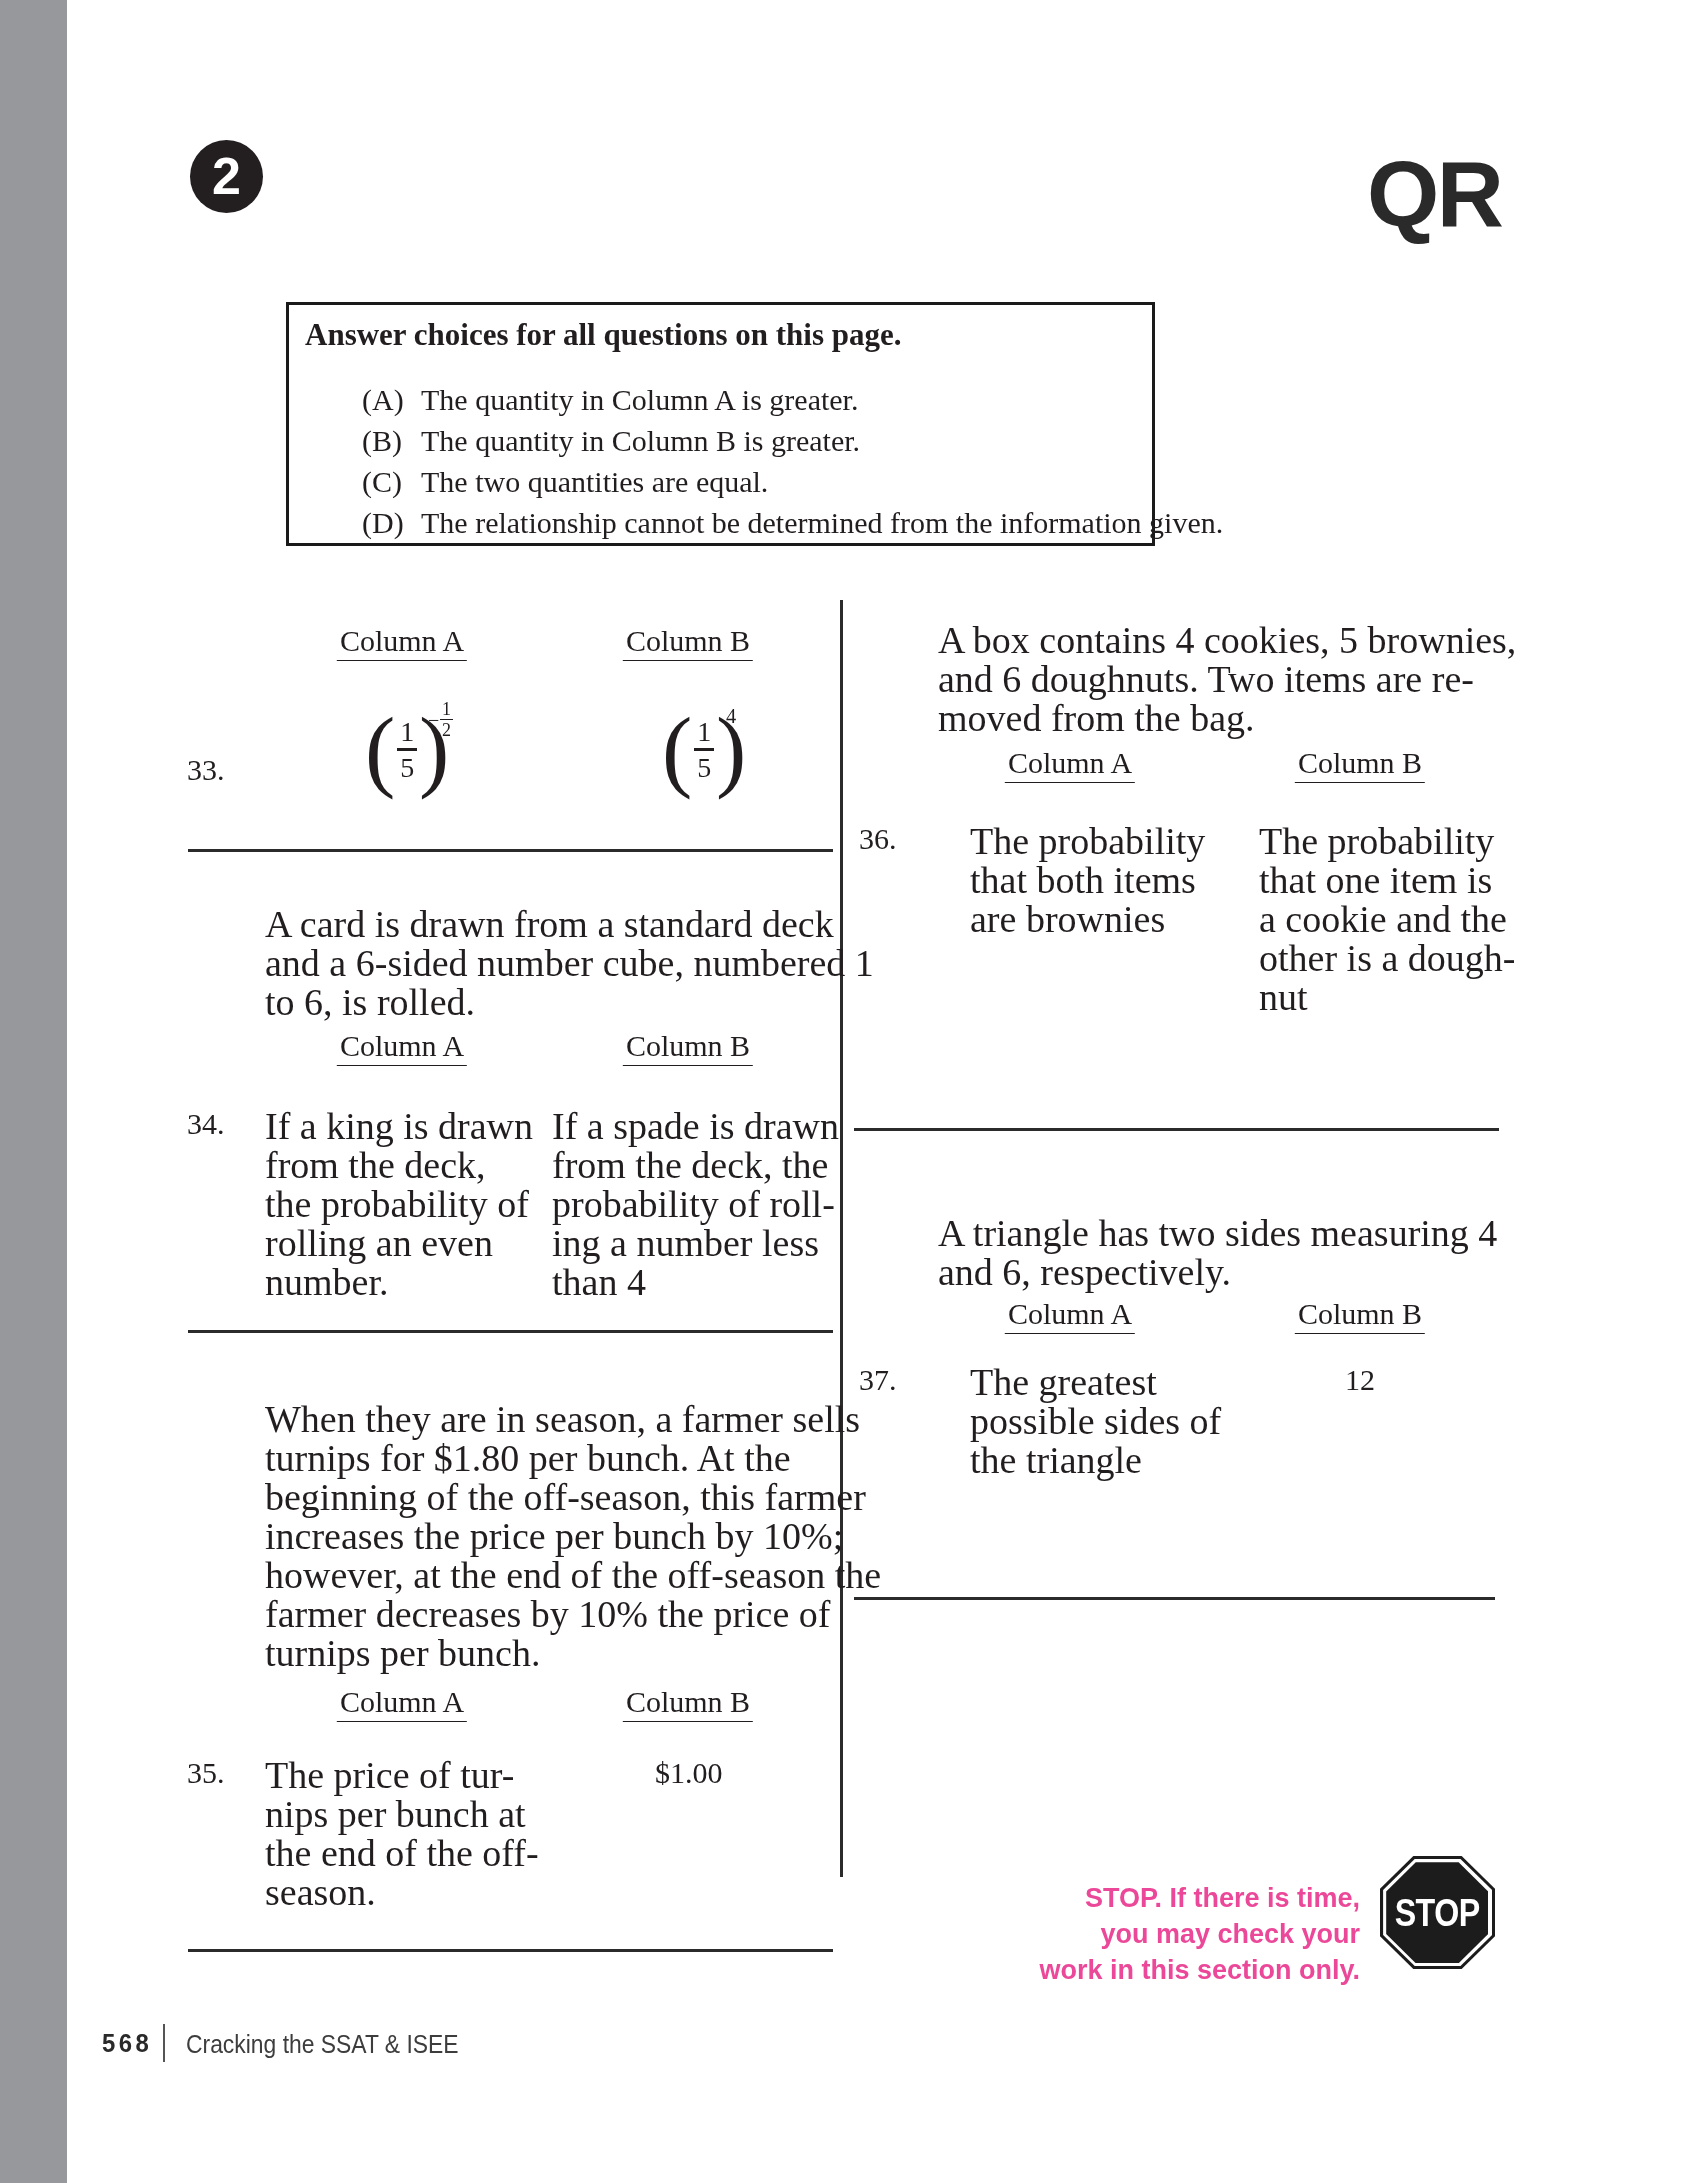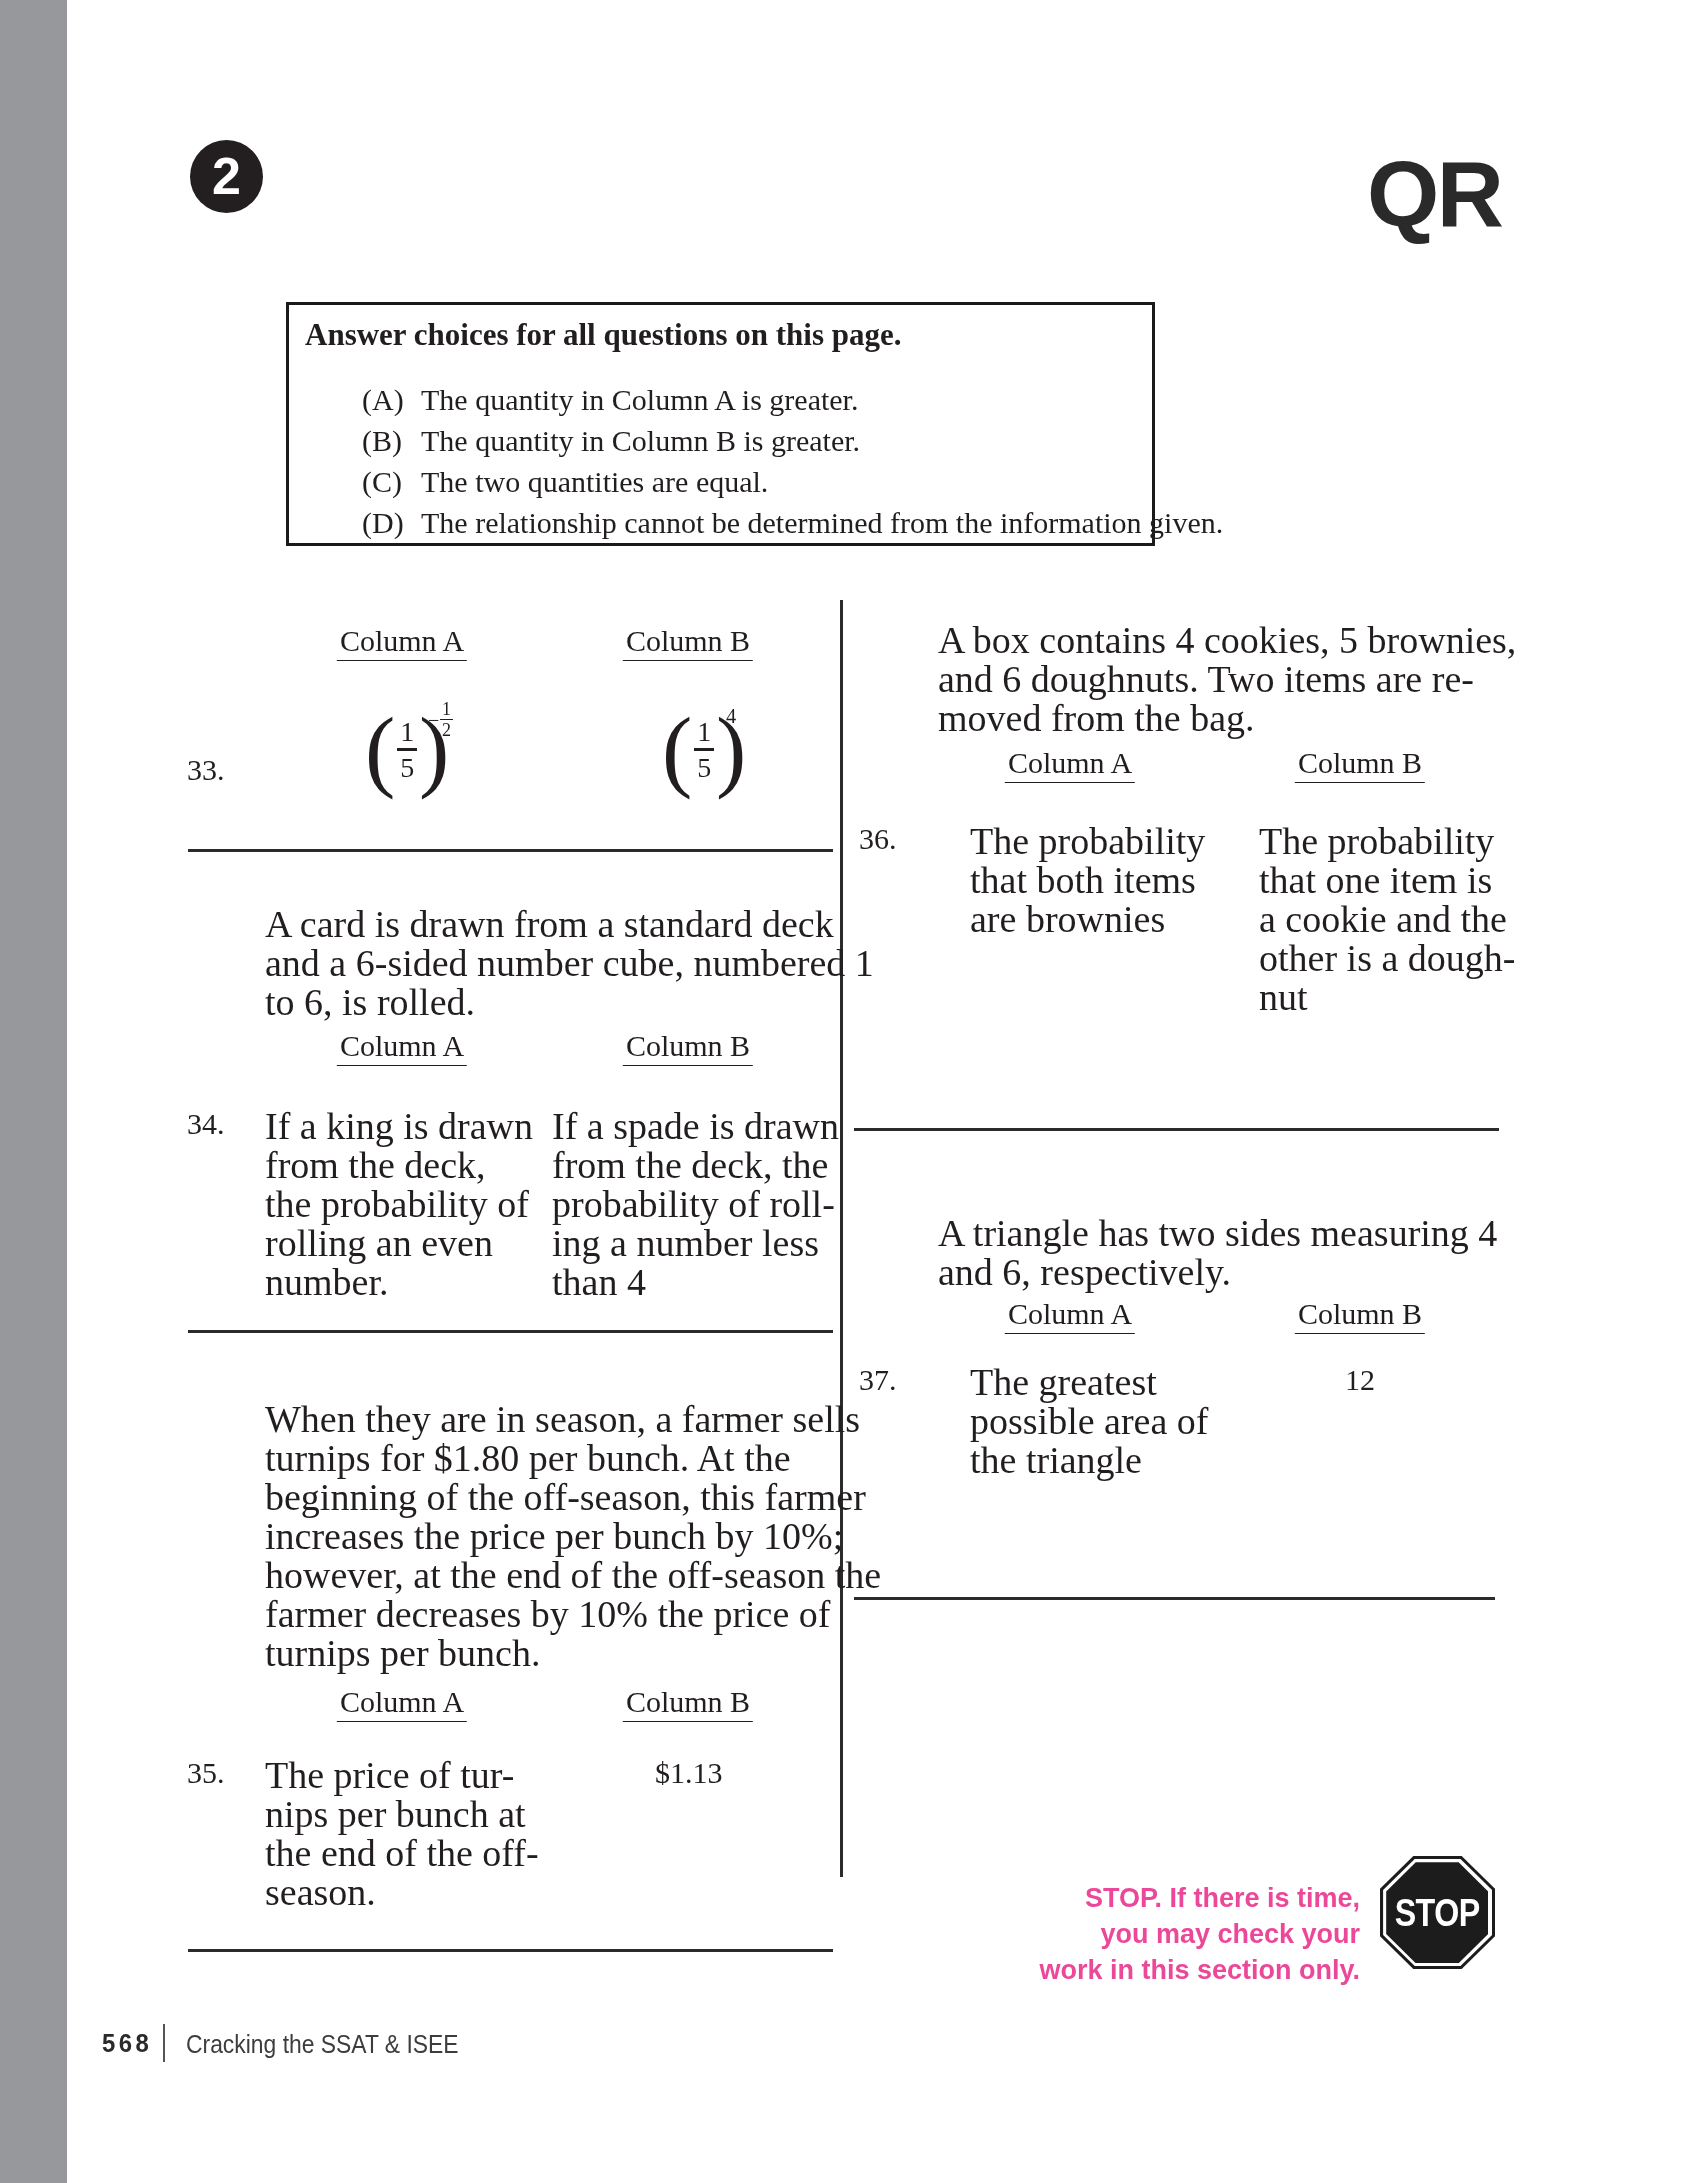--- a/index.html
+++ b/index.html
@@ -235,21 +235,21 @@
   <div class="col-header" style="left:402px; top:1687px;">Column A</div>
   <div class="col-header" style="left:688px; top:1687px;">Column B</div>
 
   <div class="qnum" style="left:187px; top:1756px;">35.</div>
   <div class="tblock" style="left:265px; top:1756px;">
     <div>The price of tur-</div>
     <div>nips per bunch at</div>
     <div>the end of the off-</div>
     <div>season.</div>
   </div>
-  <div class="plain-val" style="left:655px; top:1756px;">$1.13</div>
+  <div class="plain-val" style="left:655px; top:1756px;">$1.00</div>
 
   <div class="hrule" style="left:188px; top:1949px; width:645px;"></div>
 
   <div class="tblock" style="left:938px; top:621px;">
     <div>A box contains 4 cookies, 5 brownies,</div>
     <div>and 6 doughnuts. Two items are re-</div>
     <div>moved from the bag.</div>
   </div>
 
   <div class="col-header" style="left:1070px; top:748px;">Column A</div>
@@ -275,21 +275,21 @@
     <div>A triangle has two sides measuring 4</div>
     <div>and 6, respectively.</div>
   </div>
 
   <div class="col-header" style="left:1070px; top:1299px;">Column A</div>
   <div class="col-header" style="left:1360px; top:1299px;">Column B</div>
 
   <div class="qnum" style="left:859px; top:1363px;">37.</div>
   <div class="tblock" style="left:970px; top:1363px;">
     <div>The greatest</div>
-    <div>possible area of</div>
+    <div>possible sides of</div>
     <div>the triangle</div>
   </div>
   <div class="plain-val" style="left:1345px; top:1363px;">12</div>
 
   <div class="hrule" style="left:854px; top:1597px; width:641px;"></div>
 
   <div class="stop-text">
     <div>STOP. If there is time,</div>
     <div>you may check your</div>
     <div>work in this section only.</div>

